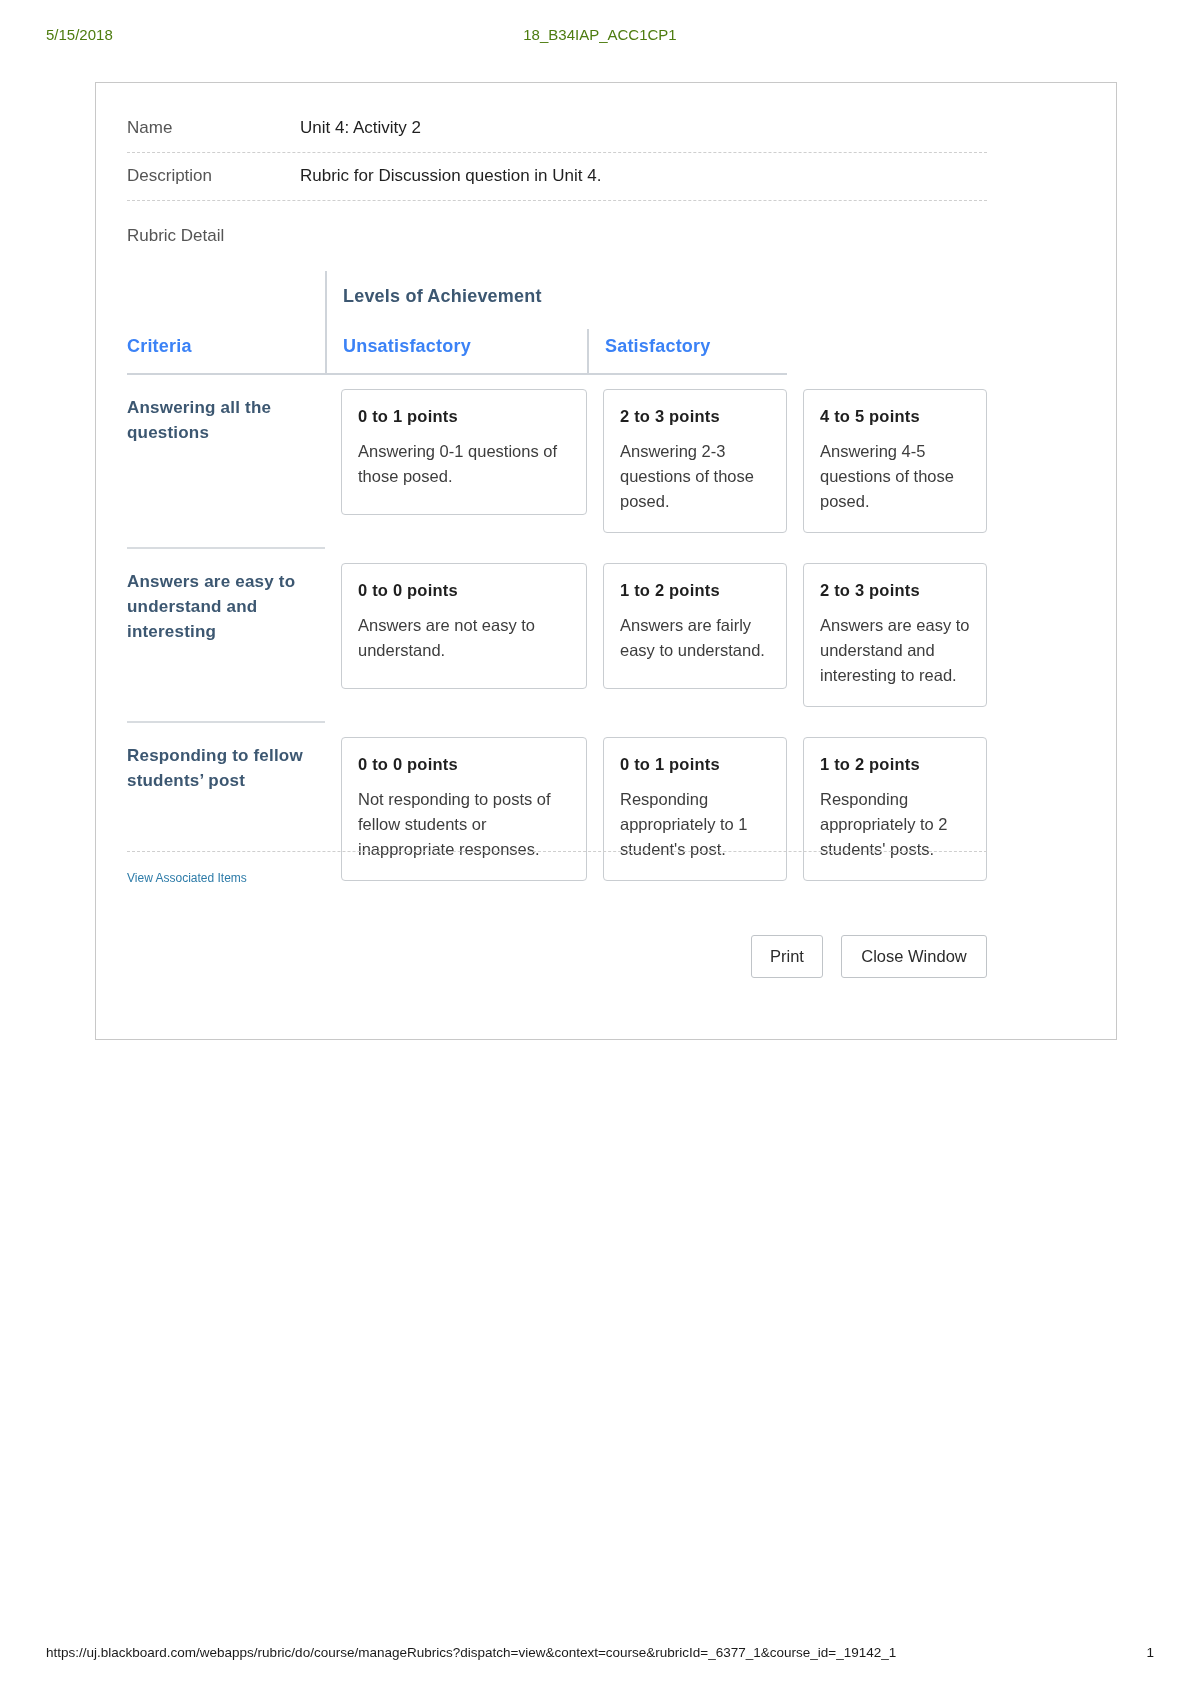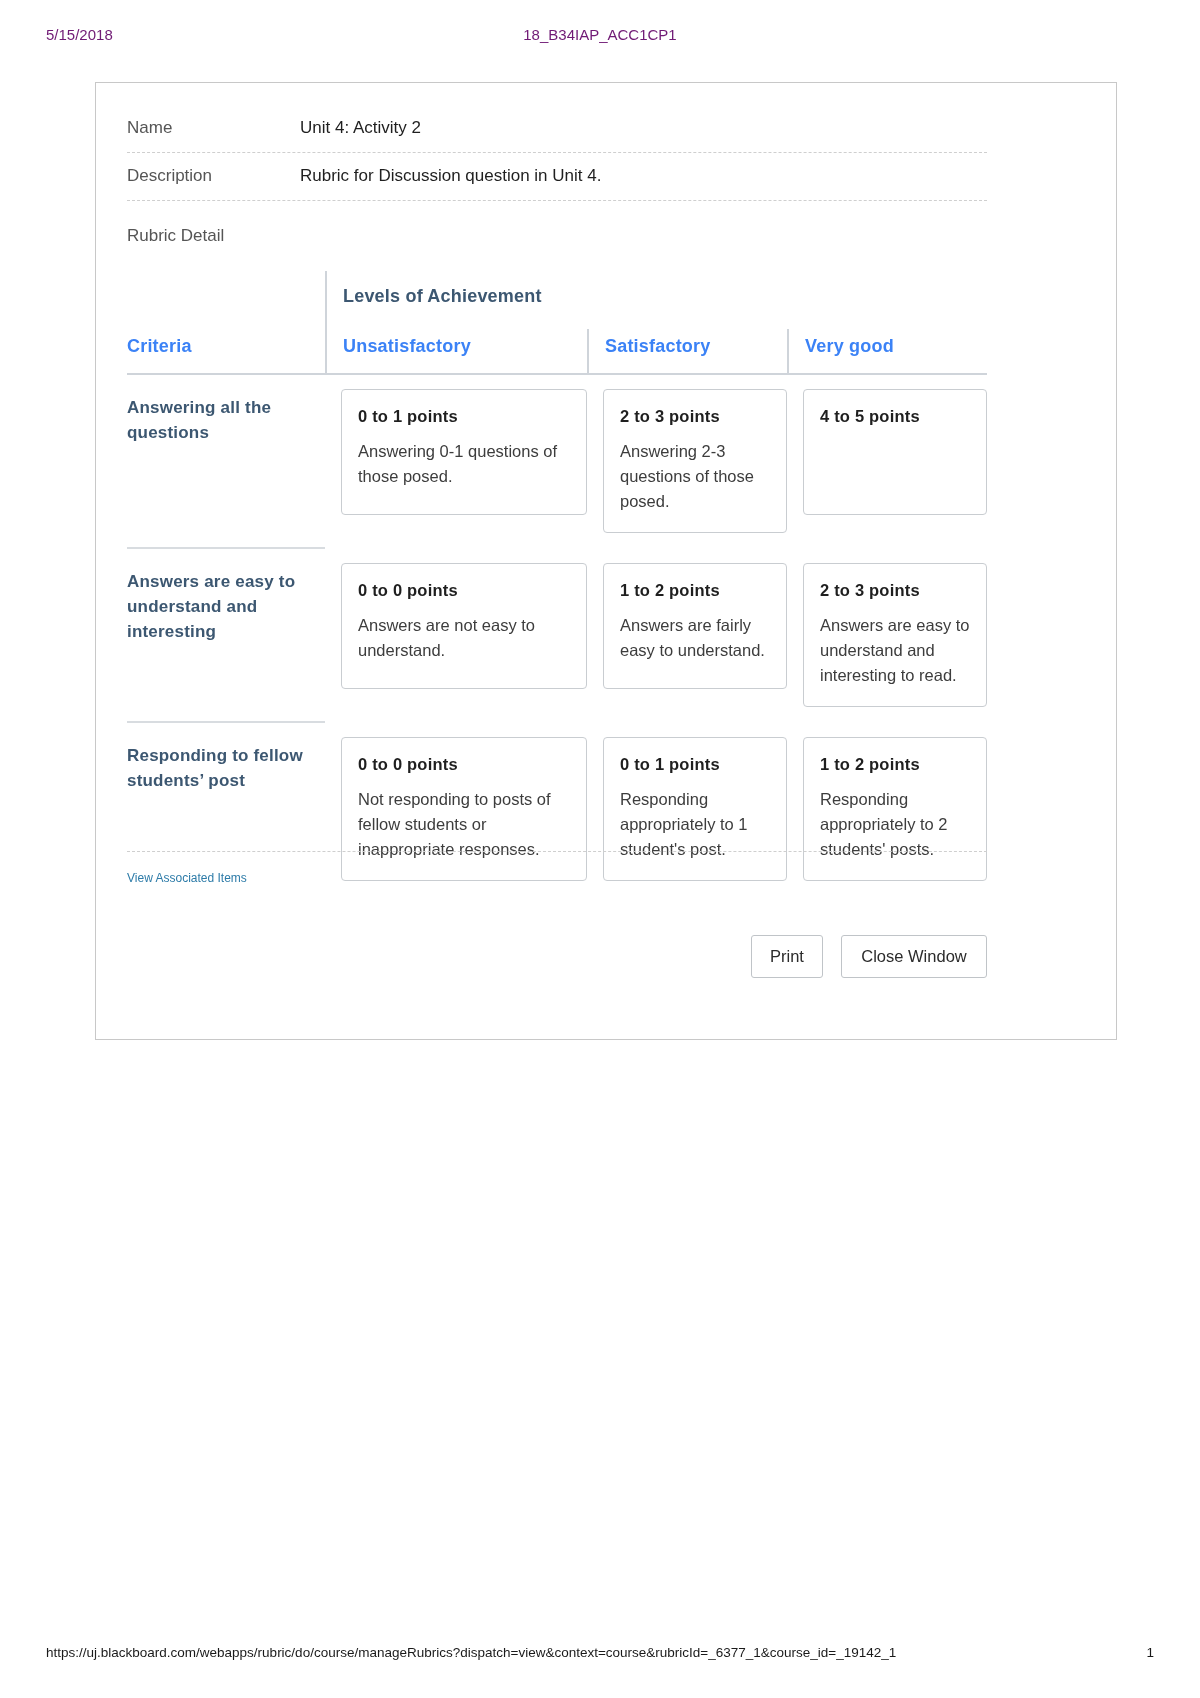--- a/index.html
+++ b/index.html
@@ -17,21 +17,21 @@
   }
 
   
   .print-header {
     position: absolute;
     top: 26px;
     left: 0;
     width: 1200px;
     height: 20px;
     font-size: 15px;
-    color: #701a75;
+    color: #4d7c0f;
   }
   .print-header .ph-date {
     position: absolute;
     left: 46px;
     top: 0;
     white-space: nowrap;
   }
   .print-header .ph-title {
     position: absolute;
     left: 0;
@@ -277,23 +277,20 @@
       <div class="grid-row head-row">
         <div class="col-crit">
           <div class="head-cell">Criteria</div>
         </div>
         <div class="col-lvl c1 bar-left">
           <div class="head-cell">Unsatisfactory</div>
         </div>
         <div class="col-lvl c2 bar-left">
           <div class="head-cell">Satisfactory</div>
         </div>
-        <div class="col-lvl c3 bar-left">
-          <div class="head-cell">Very good</div>
-        </div>
       </div>
 
       <div class="grid-row body-row">
         <div class="col-crit">
           <div class="crit-label">Answering all the questions</div>
         </div>
         <div class="col-lvl c1">
           <div class="cell-box">
             <div class="cell-points">0 to 1 points</div>
             <div class="cell-desc">Answering 0-1  questions of those posed.</div>
@@ -301,20 +298,21 @@
         </div>
         <div class="col-lvl c2">
           <div class="cell-box">
             <div class="cell-points">2 to 3 points</div>
             <div class="cell-desc">Answering 2-3 questions of those posed.</div>
           </div>
         </div>
         <div class="col-lvl c3">
           <div class="cell-box">
             <div class="cell-points">4 to 5 points</div>
+            <div class="cell-desc">Answering 4-5 questions of those posed.</div>
           </div>
         </div>
       </div>
 
       <div class="grid-row body-row">
         <div class="col-crit">
           <div class="crit-label">Answers are easy to understand and interesting</div>
         </div>
         <div class="col-lvl c1">
           <div class="cell-box">

